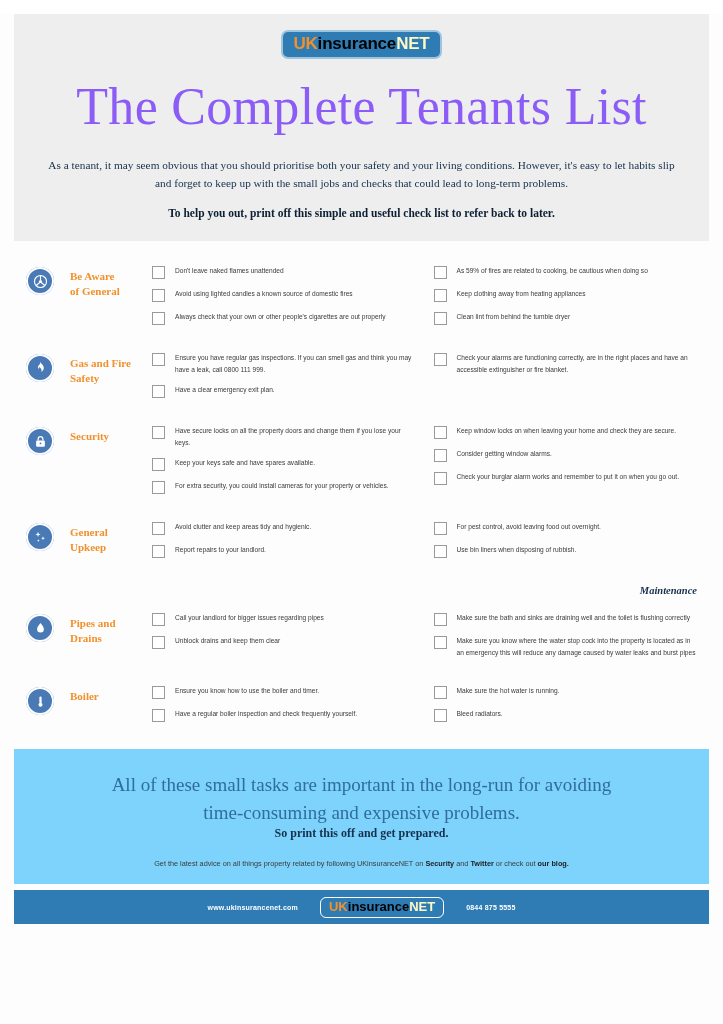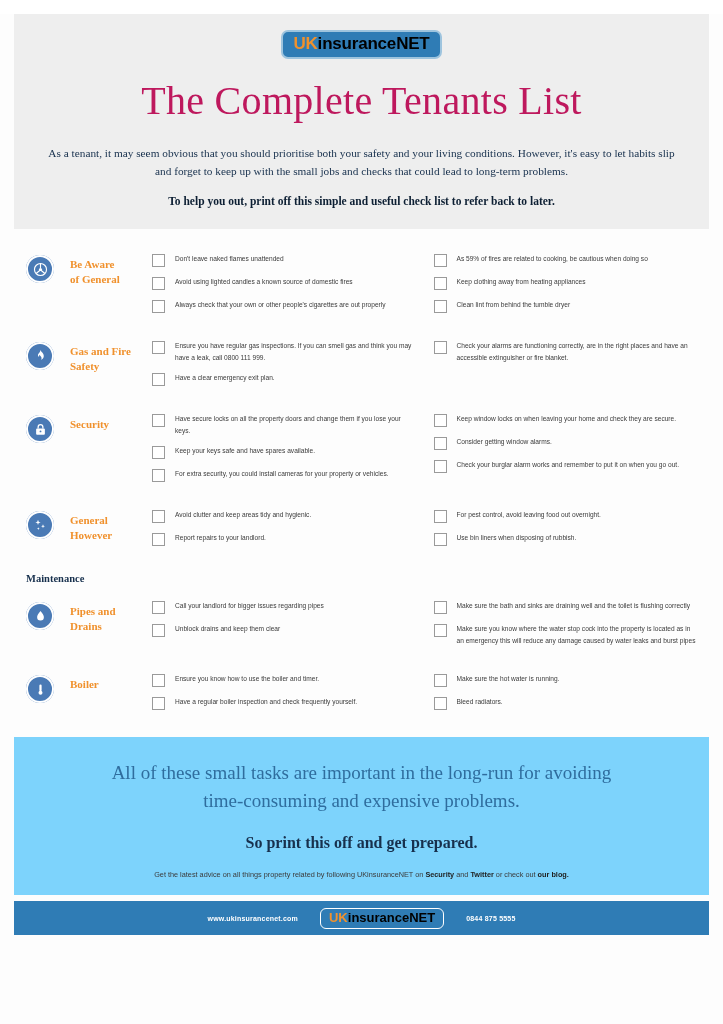--- a/index.html
+++ b/index.html
@@ -30,26 +30,26 @@
     border:2px solid #9ec4de;
     border-radius:7px;
     padding:3px 10px 4px 10px;
     font-weight:bold;
     font-size:17px;
     letter-spacing:-0.2px;
     line-height:1.05;
   }
   .logo-uk{color:#f0912d;}
   .logo-ins{color:#000000;}
-  .logo-net{color:#000000;}
+  .logo-net{color:#fef9c3;}
 
   .title{
     font-family:"Liberation Serif", serif;
-    color:#be185d;
-    font-size:40px;
+    color:#8b5cf6;
+    font-size:52px;
     font-weight:normal;
     margin:18px 0 20px 0;
     letter-spacing:0.3px;
   }
   .intro{
     font-family:"Liberation Serif", serif;
     color:#17304d;
     font-size:11.3px;
     line-height:1.65;
     margin:0 0;
@@ -110,22 +110,23 @@
   }
   .item-txt{
     font-size:6.6px;
     line-height:1.75;
     color:#3b3b3b;
     margin-left:10px;
   }
 
   
   .maint{
-    text-align:left;
+    text-align:right;
     margin:4px 0 16px 0;
+    font-style:italic;
   }
   .maint-title{
     font-family:"Liberation Serif", serif;
     font-weight:bold;
     font-size:10.5px;
     color:#17304d;
     margin-bottom:6px;
   }
   .maint-sub{
     font-size:7.6px;
@@ -143,22 +144,21 @@
     font-family:"Liberation Serif", serif;
     color:#2f6d9e;
     font-size:19px;
     line-height:1.45;
     margin:0;
   }
   .closing-sub{
     font-family:"Liberation Serif", serif;
     color:#17304d;
     font-weight:bold;
-    font-size:16px;
-    margin-top:20px;
+    font-size:12px;
   }
   .closing-note{
     font-size:7.3px;
     color:#3b3b3b;
     margin-top:18px;
   }
   .closing-note b{color:#1f1f1f;}
 
   
   .footbar{
@@ -330,21 +330,21 @@
         <div class="circ">
           <svg width="16" height="16" viewBox="0 0 24 24" fill="#ffffff">
             <path d="M9 4l1.1 3L13 8.1l-2.9 1L9 12l-1.1-2.9L5 8.1 7.9 7z"></path>
             <path d="M16.5 11l.8 2.1 2.1.8-2.1.8-.8 2.1-.8-2.1-2.1-.8 2.1-.8z"></path>
             <path d="M9.5 15.2l.6 1.5 1.5.6-1.5.6-.6 1.5-.6-1.5-1.5-.6 1.5-.6z"></path>
           </svg>
         </div>
       </div>
       <div class="sec-title">
         <div>General</div>
-        <div>However</div>
+        <div>Upkeep</div>
       </div>
       <div class="cols">
         <div class="col">
           <div class="item">
               <span class="box"></span>
               <span class="item-txt">Avoid clutter and keep areas tidy and hygienic.</span>
             </div>
           <div class="item">
               <span class="box"></span>
               <span class="item-txt">Report repairs to your landlord.</span>

